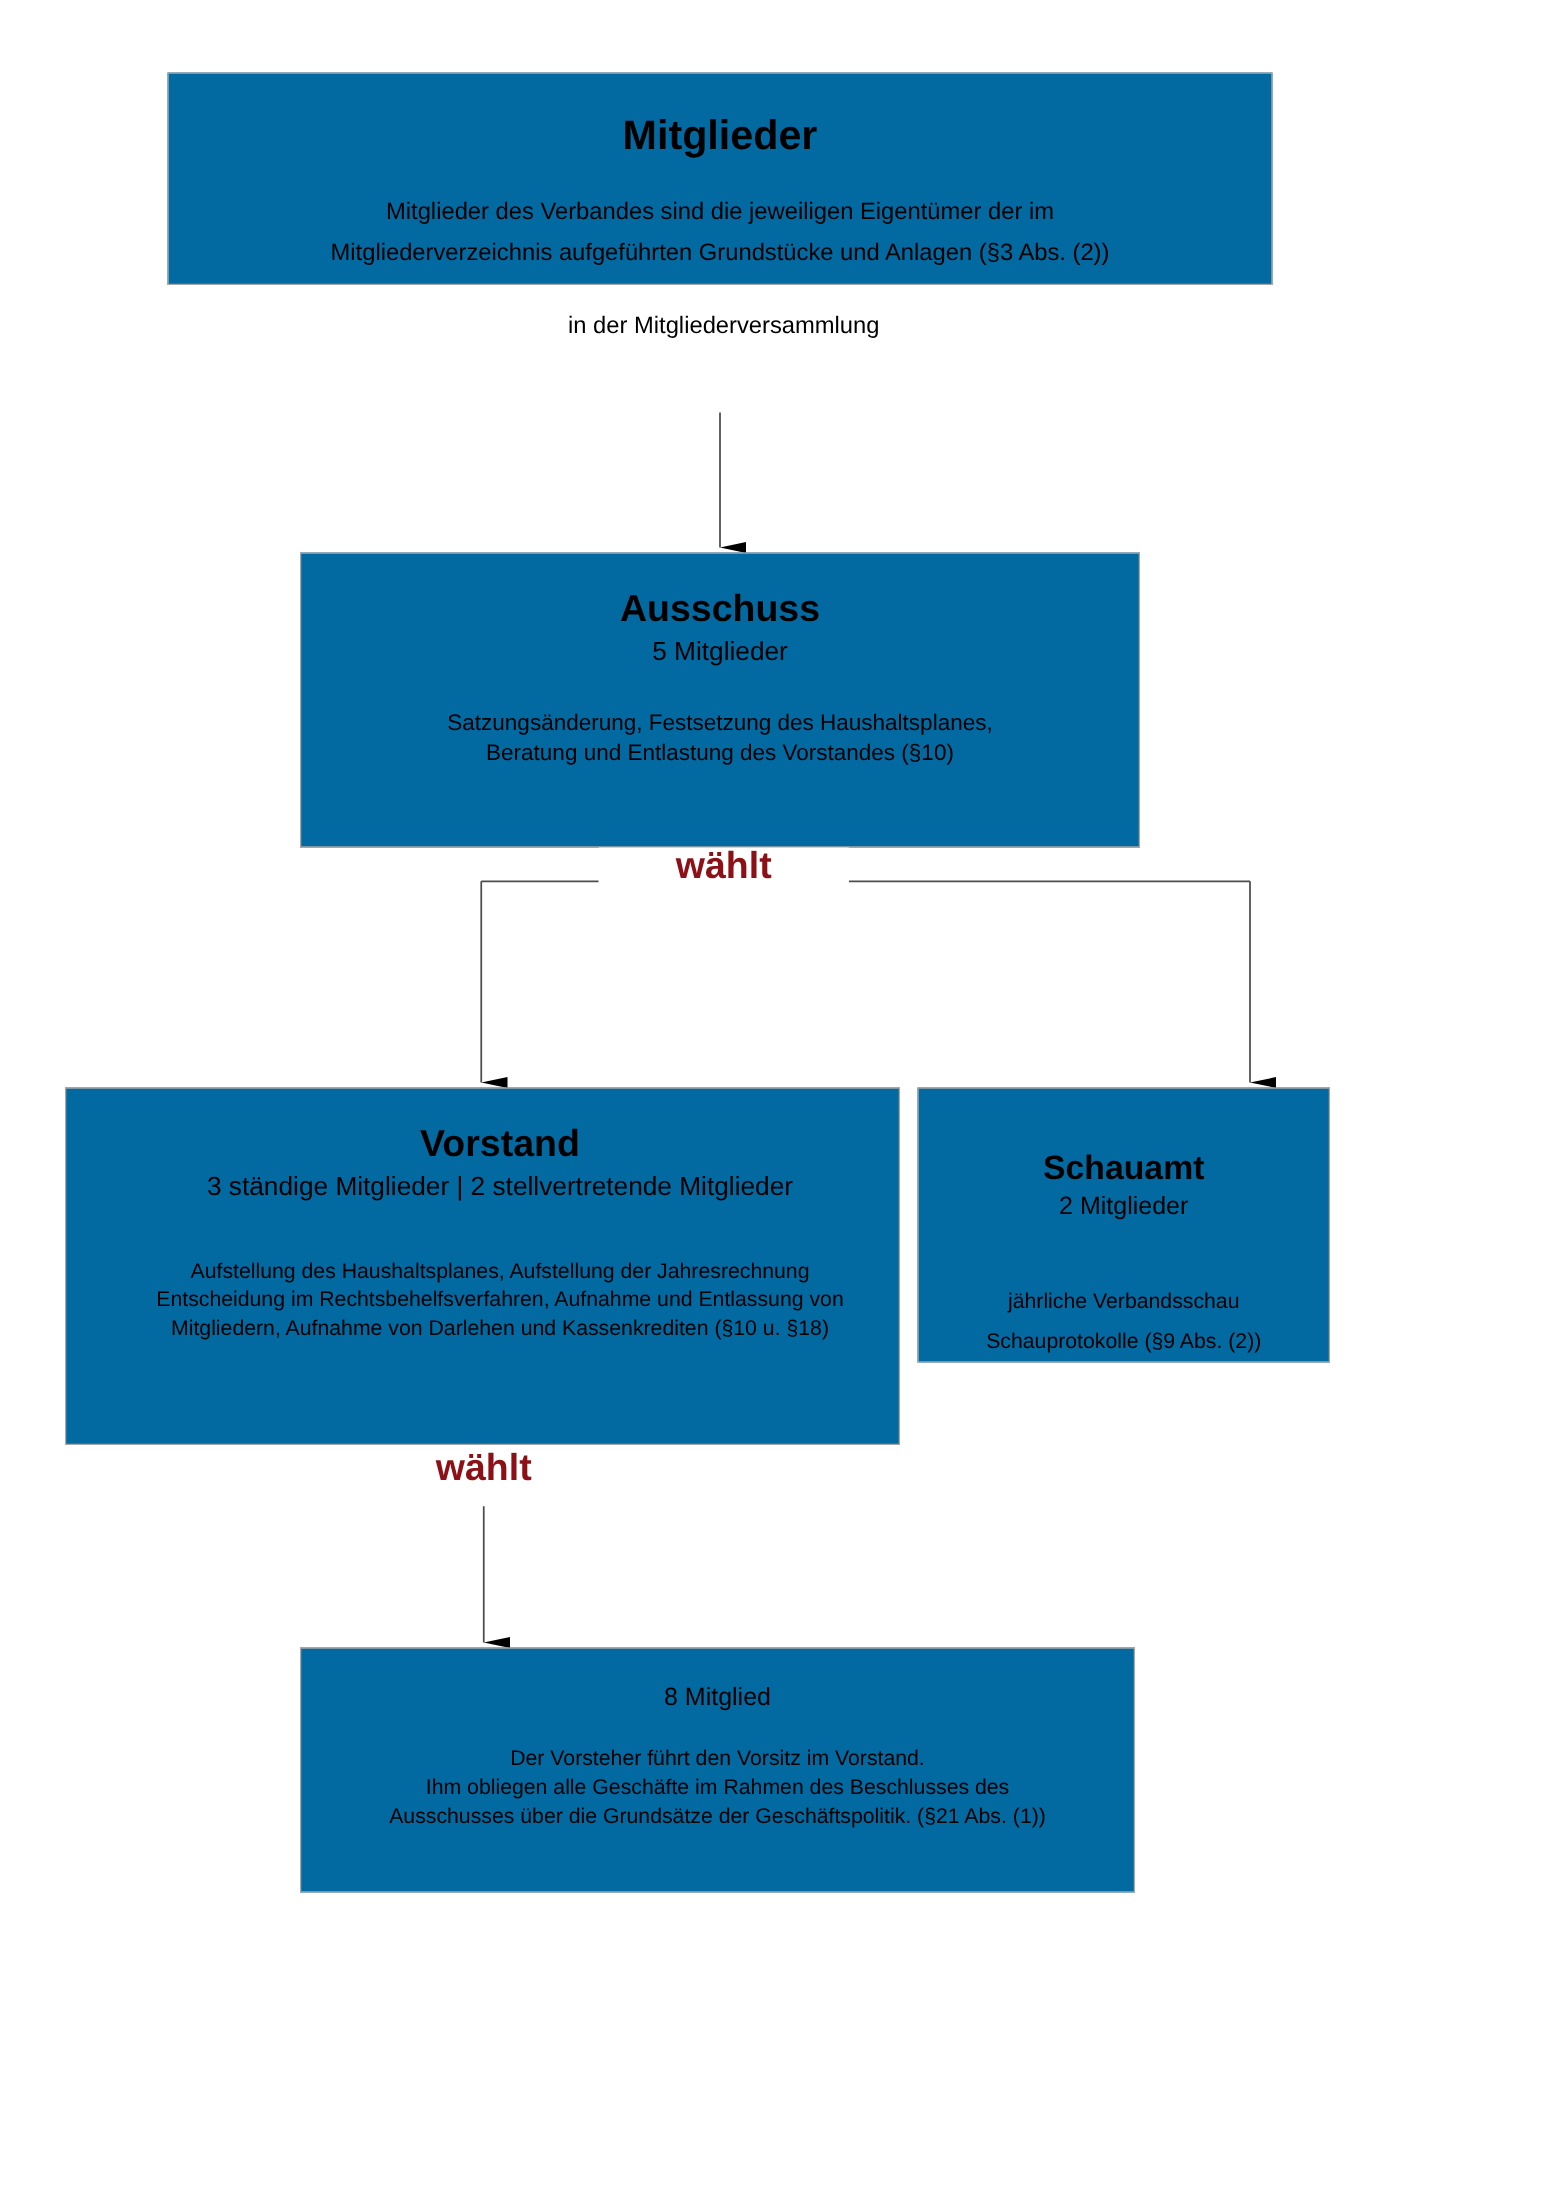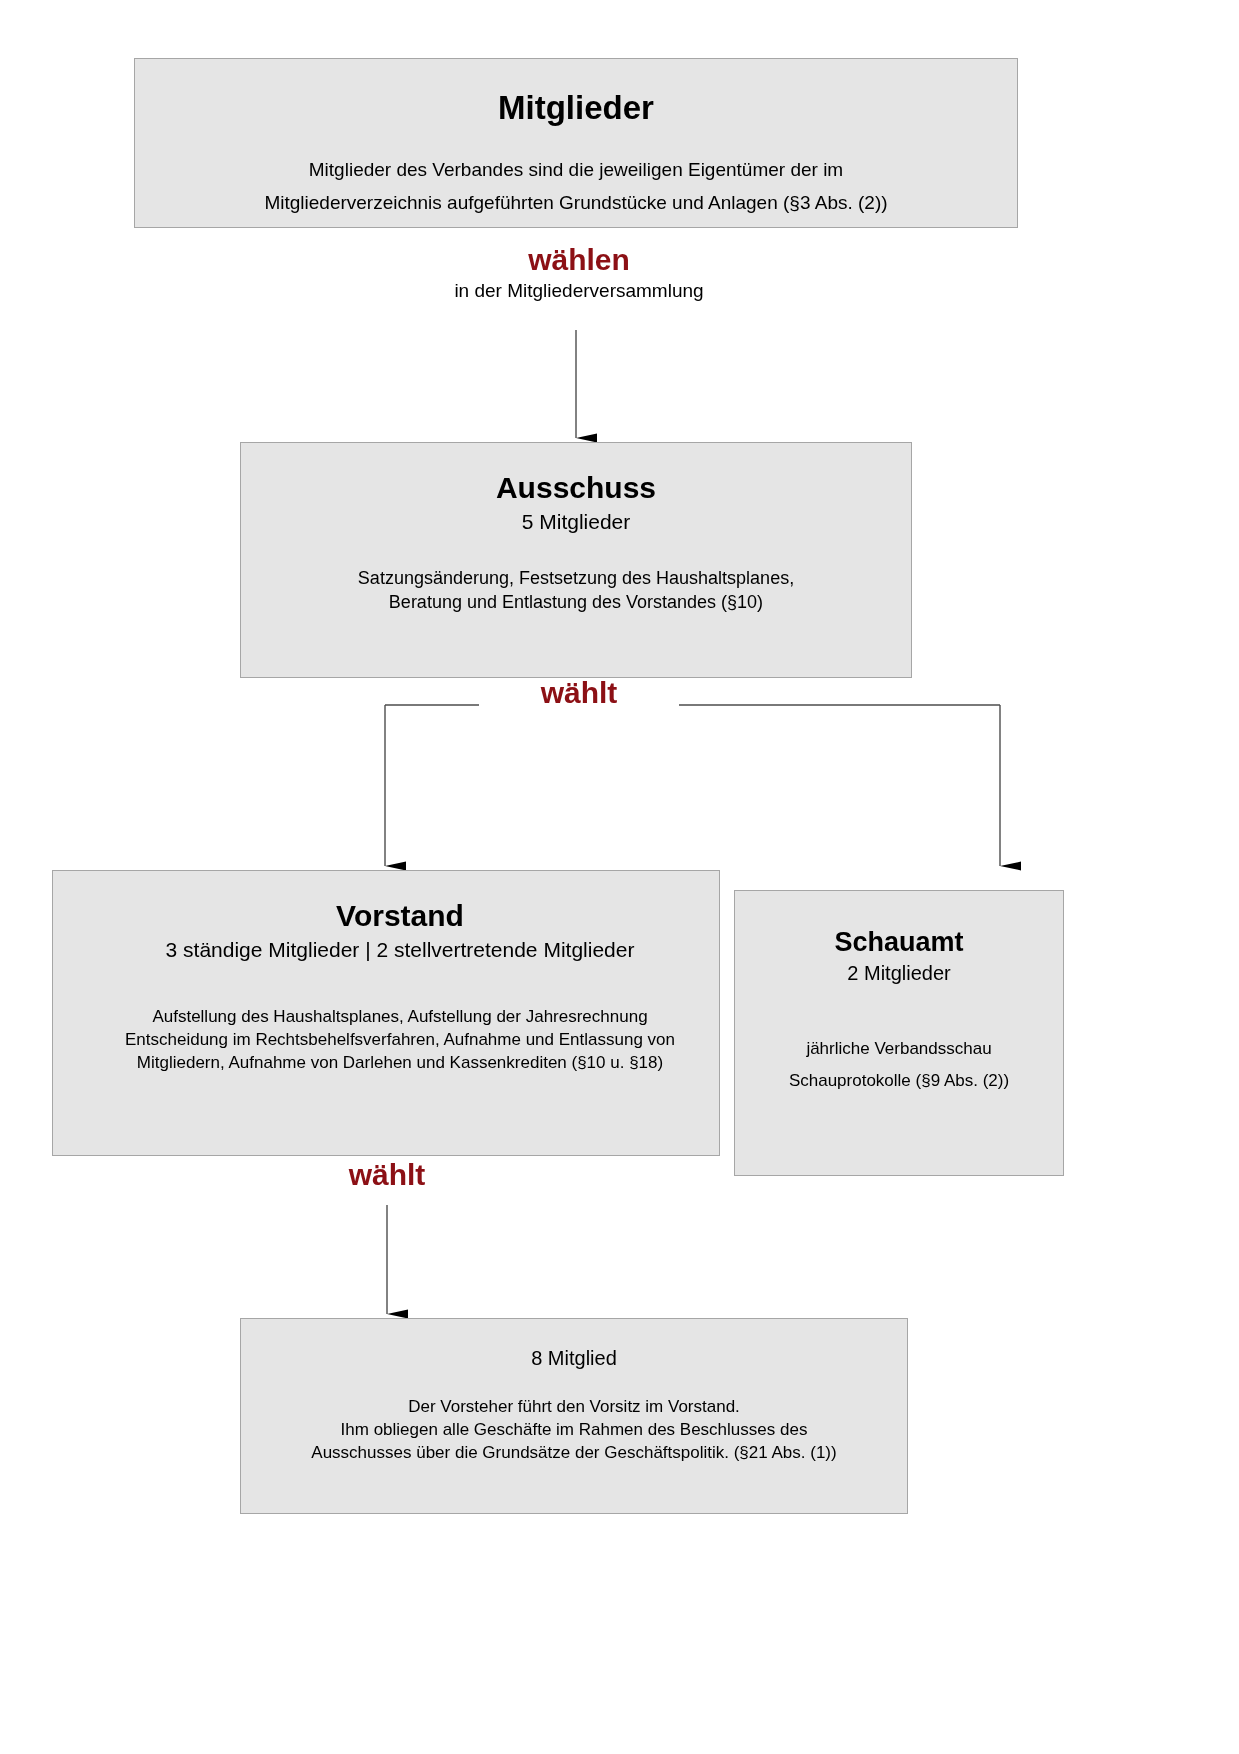--- a/index.html
+++ b/index.html
@@ -17,21 +17,21 @@
     width: 1239px;
     height: 1754px;
     overflow: hidden;
     background: #ffffff;
   }
 
   
   .node {
     position: absolute;
     box-sizing: border-box;
-    background: #e5e5e5;
+    background: #0369a1;
     border: 1px solid #a6a6a6;
     text-align: center;
     display: flex;
     flex-direction: column;
     justify-content: flex-start;
   }
   .node-title {
     font-weight: bold;
     color: #000000;
     line-height: 1.15;
@@ -67,23 +67,22 @@
   #node-vorstand {
     left: 52px; top: 870px; width: 668px; height: 286px;
     padding-top: 28px;
     padding-left: 28px;
   }
   #node-vorstand .node-title { font-size: 30px; }
   #node-vorstand .node-sub   { font-size: 21px; margin-top: 3px; }
   #node-vorstand .node-body  { font-size: 17px; margin-top: 44px; }
 
   #node-schauamt {
-    left: 734px; top: 870px; width: 330px; height: 286px;
-    padding-top: 36px;
-    margin-top: 20px;
+    left: 734px; top: 870px; width: 330px; height: 220px;
+    padding-top: 48px;
   }
   #node-schauamt .node-title { font-size: 27px; }
   #node-schauamt .node-sub   { font-size: 20px; margin-top: 3px; }
   #node-schauamt .node-body  { font-size: 17px; margin-top: 48px; line-height: 1.9; }
 
   #node-verbandsvorsteher {
     left: 240px; top: 1318px; width: 668px; height: 196px;
     padding-top: 24px;
   }
   #node-verbandsvorsteher .node-title { font-size: 30px; }
@@ -155,21 +154,20 @@
     </g>
   </svg>
 
   <div class="node" id="node-mitglieder">
     <div class="node-title">Mitglieder</div>
     <div class="node-body">Mitglieder des Verbandes sind die jeweiligen Eigentümer der im
 Mitgliederverzeichnis aufgeführten Grundstücke und Anlagen (§3 Abs. (2))</div>
   </div>
 
   <div class="edge-label" id="label-waehlen">
-    <span class="primary">wählen</span>
     <span class="secondary">in der Mitgliederversammlung</span>
   </div>
 
   <div class="node" id="node-ausschuss">
     <div class="node-title">Ausschuss</div>
     <div class="node-sub">5 Mitglieder</div>
     <div class="node-body">Satzungsänderung, Festsetzung des Haushaltsplanes,
 Beratung und Entlastung des Vorstandes (§10)</div>
   </div>
 

